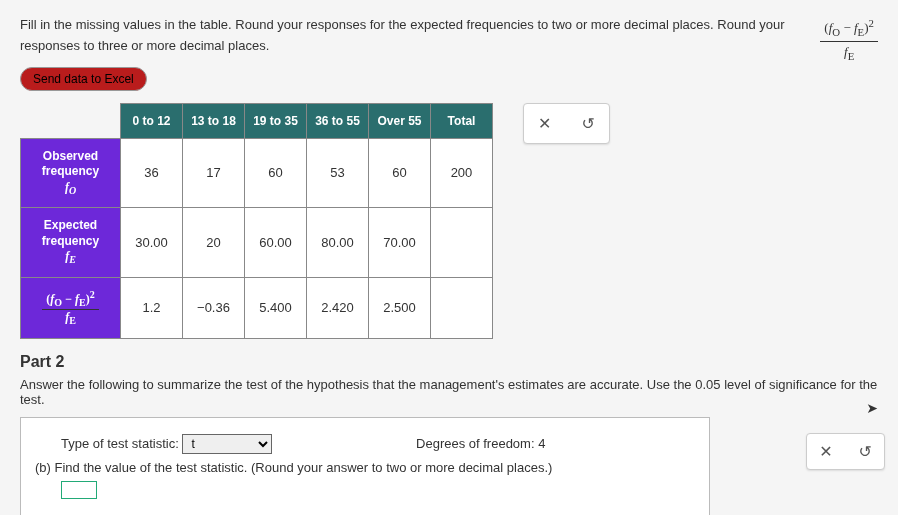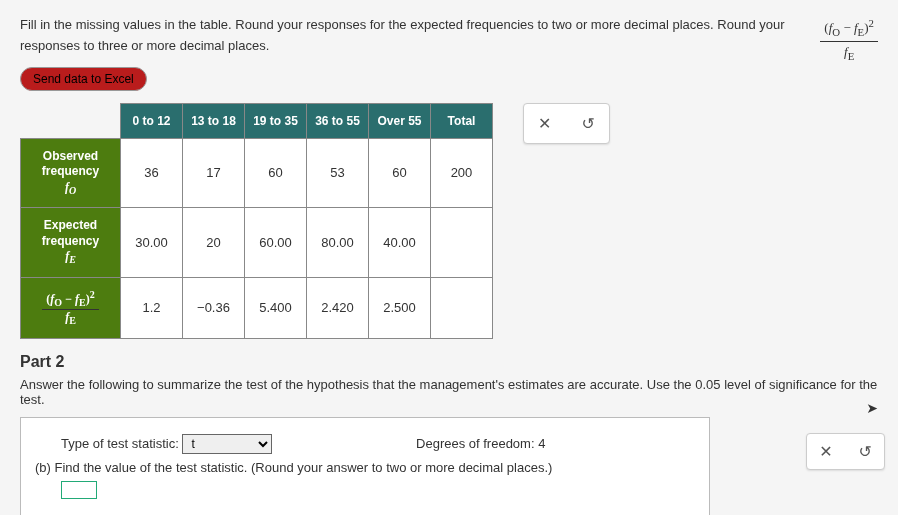--- a/index.html
+++ b/index.html
@@ -4,21 +4,21 @@
 <style>
 * { box-sizing: border-box; margin: 0; padding: 0; }
 body { font-family: Arial, sans-serif; font-size: 13px; color: #333; background: #f5f5f5; padding: 15px 20px; width: 898px; }
 .instructions { font-size: 13px; line-height: 1.6; margin-bottom: 10px; }
 .formula-top { float: right; margin-left: 10px; }
 .send-btn { display: inline-block; border: 1px solid #999; border-radius: 14px; padding: 4px 12px; font-size: 12px; background: #b91c1c; cursor: pointer; margin-bottom: 12px; }
 .table-area { display: flex; align-items: flex-start; gap: 30px; }
 table.freq { border-collapse: collapse; }
 table.freq th, table.freq td { border: 1px solid #888; text-align: center; vertical-align: middle; }
 table.freq th.colhead { background: #2a6e6e; color: #fff; font-weight: bold; font-size: 12px; padding: 10px 8px; min-width: 62px; }
-table.freq th.rowhead { background: #4d7c0f; color: #fff; font-weight: bold; font-size: 12px; padding: 10px 8px; width: 100px; line-height:1.3; }
+table.freq th.rowhead { background: #6d28d9; color: #fff; font-weight: bold; font-size: 12px; padding: 10px 8px; width: 100px; line-height:1.3; }
 table.freq td.data { background: #fff; font-size: 13px; padding: 18px 8px; min-width: 62px; }
 table.freq .corner { border: none; background: transparent; }
 .toolbox { border: 1px solid #ccc; border-radius: 4px; background: #fff; padding: 10px 14px; display: flex; gap: 30px; align-items: center; box-shadow: 0 1px 2px rgba(0,0,0,0.1); }
 .tool-btn { font-size: 16px; cursor: pointer; color: #555; background:none; border:none; }
 .part-label { font-weight: bold; font-size: 16px; margin: 14px 0 6px 0; }
 .part2-text { font-size: 13px; margin-bottom: 10px; }
 .qbox { border: 1px solid #bbb; background: #fff; padding: 10px 14px; position: relative; }
 .qbox .row { margin: 6px 0; font-size: 13px; }
 .qlabel { display: inline-block; }
 select.typesel { border: 1px solid #666; font-size: 12px; padding: 1px 4px; min-width: 90px; }
@@ -77,21 +77,21 @@
   <tr>
     <th class="rowhead">
       <span>Expected</span><br>
       <span>frequency</span><br>
       <span class="fstyle">f<sub>E</sub></span>
     </th>
     <td class="data">30.00</td>
     <td class="data">20</td>
     <td class="data">60.00</td>
     <td class="data">80.00</td>
-    <td class="data">40.00</td>
+    <td class="data">70.00</td>
     <td class="data"></td>
   </tr>
   <tr>
     <th class="rowhead">
       <span class="frac">
         <span class="num">(<span class="fstyle">f</span><sub>O</sub> − <span class="fstyle">f</span><sub>E</sub>)<sup>2</sup></span>
         <span class="den"><span class="fstyle">f</span><sub>E</sub></span>
       </span>
     </th>
     <td class="data">1.2</td>

